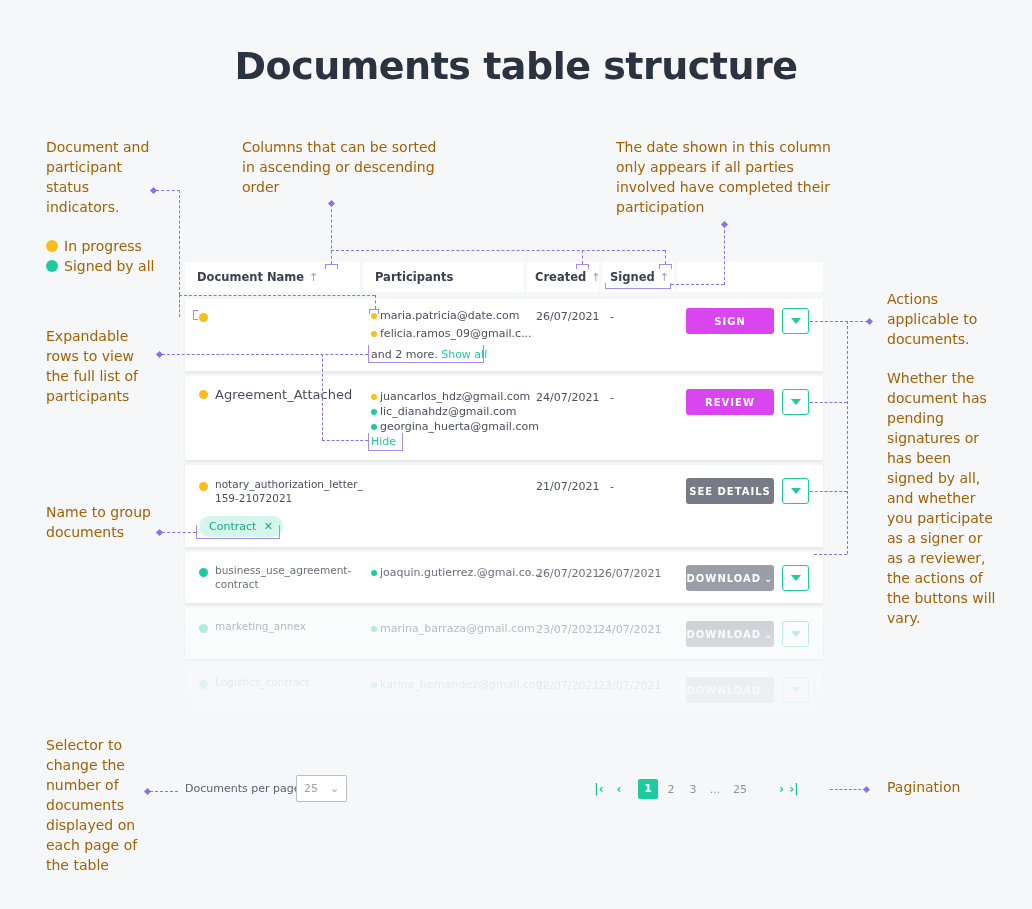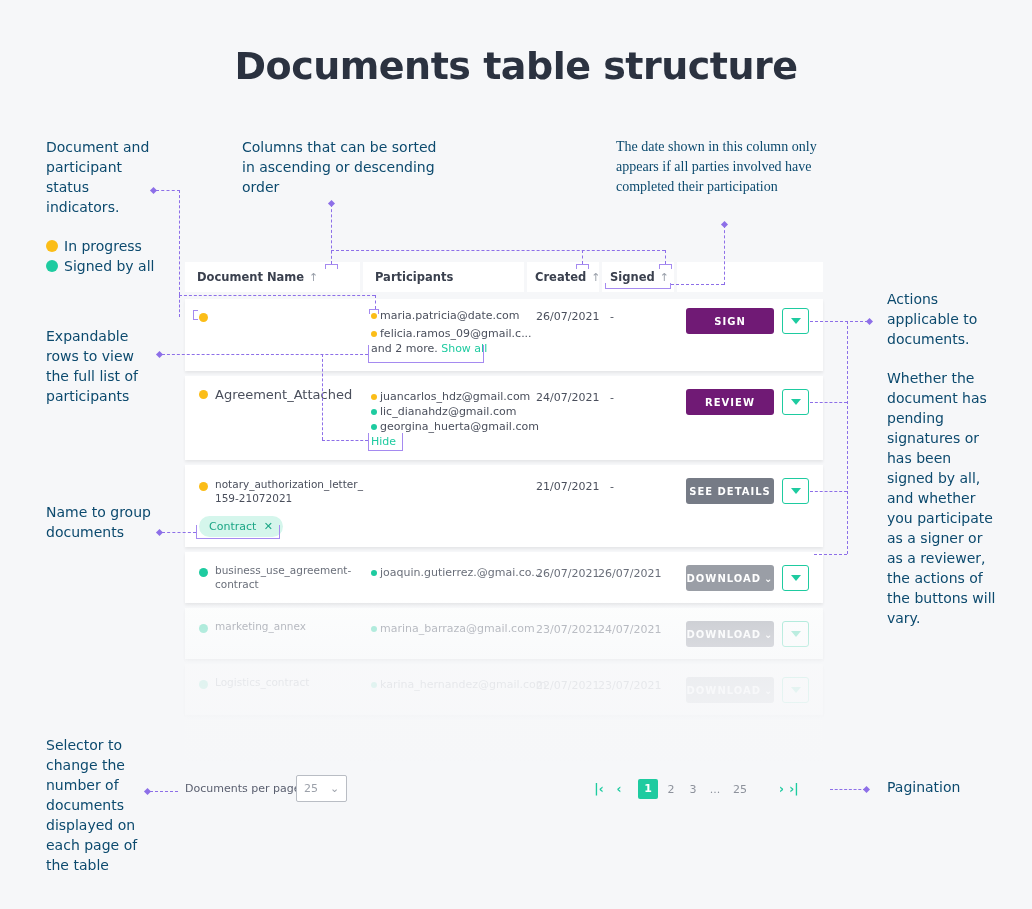--- a/index.html
+++ b/index.html
@@ -1,31 +1,31 @@
 <!DOCTYPE html>
 <html><head>
 <meta charset="utf-8">
 <style>
   * { box-sizing: border-box; margin: 0; padding: 0; }
   body { width: 1032px; height: 909px; background: #f6f7f9; font-family: "DejaVu Sans", sans-serif; color: #4a4f5c; position: relative; overflow: hidden; }
   .title { position: absolute; top: 44px; left: 0; width: 1032px; text-align: center; font-size: 38px; font-weight: bold; color: #2b3240; letter-spacing: -0.5px; }
-  .note { position: absolute; font-size: 14px; line-height: 20px; color: #0c4a6e; }
+  .note { position: absolute; font-size: 14px; line-height: 20px; color: #a16207; }
   .legend-item { display: flex; align-items: center; gap: 6px; }
   .ldot { width: 12px; height: 12px; border-radius: 50%; display: inline-block; }
   .table { position: absolute; left: 185px; top: 262px; width: 638px; }
   .thead { position: absolute; left: 0; top: 0; width: 638px; height: 30px; display: flex; gap: 3px; }
   .th { background: #fff; height: 30px; display: flex; align-items: center; padding-left: 12px; font-size: 11.5px; font-weight: bold; color: #3a404e; }
   .th .arrow { font-weight: normal; color: #9aa0aa; margin-left: 5px; font-size: 11px; }
   .row { position: absolute; left: 0; width: 638px; background: #fff; box-shadow: 0 2px 3px rgba(0,0,0,0.07); }
   .cell { position: absolute; font-size: 11px; color: #4a4f5c; line-height: 14px; }
   .dot { width: 9px; height: 9px; border-radius: 50%; display: inline-block; position: absolute; }
   .pdot { width: 6px; height: 6px; border-radius: 50%; display: inline-block; margin-right: 3px; vertical-align: middle; }
   .plist div { height: 15px; white-space: nowrap; }
   .btn { position: absolute; left: 501px; width: 88px; height: 26px; border-radius: 3px; color: #fff; font-size: 10px; font-weight: bold; letter-spacing: 1px; display: flex; align-items: center; justify-content: center; }
-  .btn-green { background: #701a75; }
+  .btn-green { background: #d946ef; }
   .btn-gray { background: #767b86; }
   .drop { position: absolute; left: 597px; width: 27px; height: 26px; border: 1px solid #1ecba0; border-radius: 3px; background: #fff; display: flex; align-items: center; justify-content: center; }
   .tri { width: 0; height: 0; border-left: 5px solid transparent; border-right: 5px solid transparent; border-top: 6px solid #1ecba0; }
   .link { color: #1ecba0; }
   .tag { position: absolute; left: 14px; top: 51px; background: #d5f6ec; color: #1ba685; border-radius: 12px; font-size: 11px; padding: 4px 10px; }
   .dash-h { position: absolute; border-top: 1.3px dashed #8d6fe8; height: 0; }
   .dash-v { position: absolute; border-left: 1.3px dashed #8d6fe8; width: 0; }
   .pin { position: absolute; width: 5px; height: 5px; background: #8d6fe8; transform: rotate(45deg); }
   .bracket { position: absolute; border: 1.2px solid #a58af0; }
   .footer { position: absolute; left: 185px; top: 770px; width: 638px; height: 36px; }
@@ -50,21 +50,21 @@
   <div class="legend-item">
       <span class="ldot" style="background:#1ecba0"></span>
       <span>Signed by all</span>
     </div>
 </div>
 <div class="note" style="left:46px;top:326px;width:110px;">Expandable rows to view the full list of participants</div>
 <div class="note" style="left:46px;top:502px;width:110px;">Name to group documents</div>
 <div class="note" style="left:46px;top:735px;width:115px;">Selector to change the number of documents displayed on each page of the table</div>
 
 <div class="note" style="left:242px;top:137px;width:210px;">Columns that can be sorted in ascending or descending order</div>
-<div class="note" style="left:616px;top:137px;width:240px;font-family:Liberation Serif, serif;">The date shown in this column only appears if all parties involved have completed their participation</div>
+<div class="note" style="left:616px;top:137px;width:240px;">The date shown in this column only appears if all parties involved have completed their participation</div>
 
 <div class="note" style="left:887px;top:289px;width:100px;">Actions applicable to documents.</div>
 <div class="note" style="left:887px;top:368px;width:110px;">Whether the document has pending signatures or has been signed by all, and whether you participate as a signer or as a reviewer, the actions of the buttons will vary.</div>
 <div class="note" style="left:887px;top:777px;width:100px;">Pagination</div>
 
 <div class="table">
   <div class="thead">
     <div class="th" style="width:175px">
         <span>Document Name</span>
         <span class="arrow">↑</span>
@@ -81,21 +81,21 @@
         <span class="arrow">↑</span>
       </div>
     <div class="th" style="width:146px"></div>
   </div>
 
   <div class="row" style="top:37px;height:72px;">
     <span class="dot" style="left:14px;top:14px;background:#fbbd18"></span>
     <div class="cell plist" style="left:186px;top:10px;">
       <div><span class="pdot" style="background:#fbbd18"></span><span>maria.patricia@date.com</span></div>
       <div style="margin-top:3px"><span class="pdot" style="background:#fbbd18"></span><span>felicia.ramos_09@gmail.c...</span></div>
-      <div style="margin-top:0"><span>and 2 more.</span> <span class="link">Show all</span></div>
+      <div style="margin-top:6px"><span>and 2 more.</span> <span class="link">Show all</span></div>
     </div>
     <div class="cell" style="left:351px;top:11px">26/07/2021</div>
     <div class="cell" style="left:425px;top:11px">-</div>
     <div class="btn btn-green" style="top:9px">SIGN</div>
     <div class="drop" style="top:9px">
         <span class="tri"></span>
       </div>
   </div>
 
   <div class="row" style="top:114px;height:84px;">

